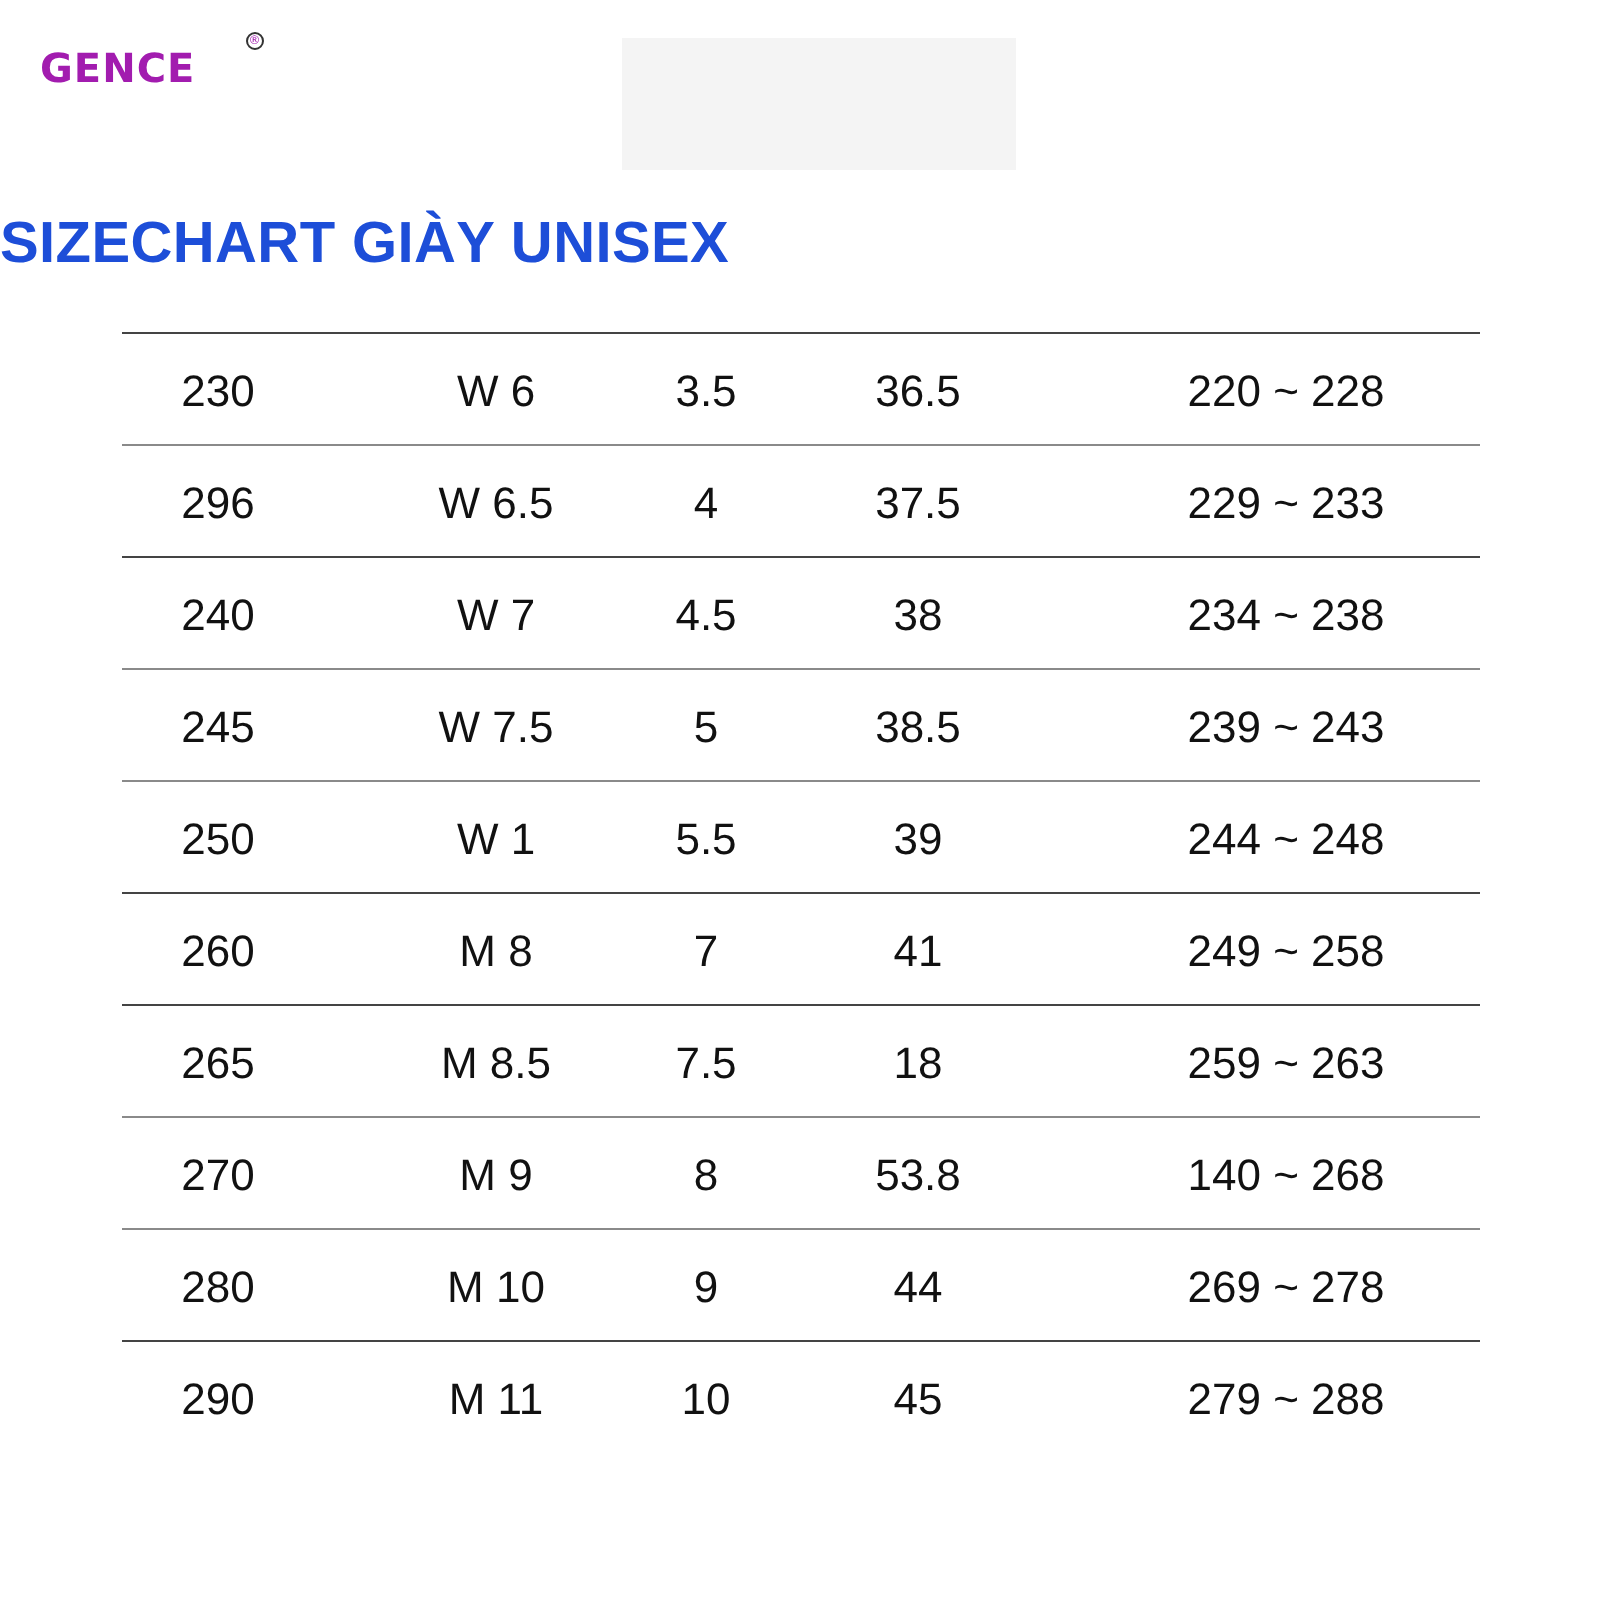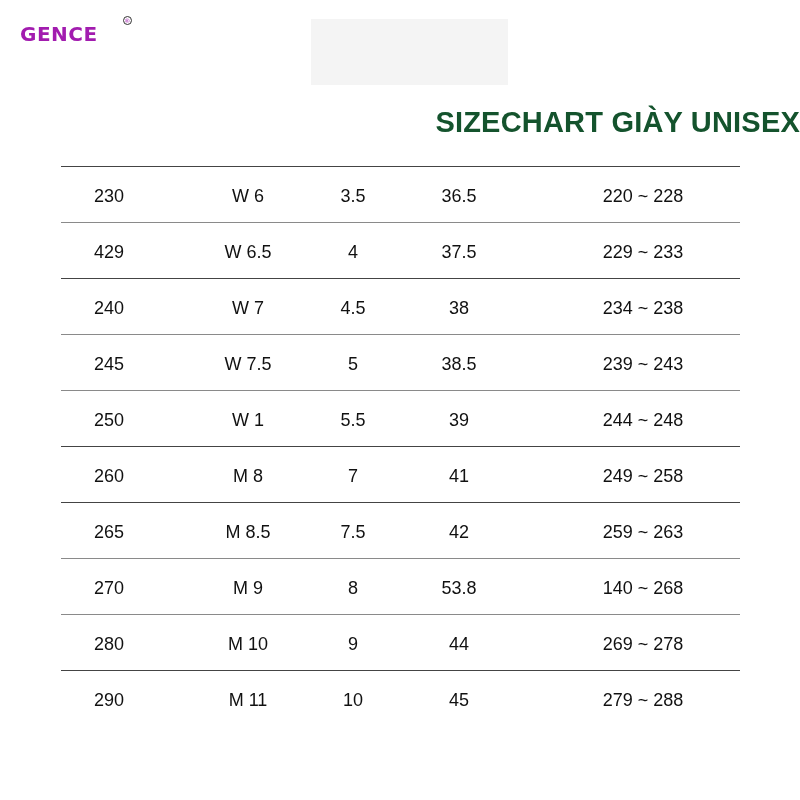--- a/index.html
+++ b/index.html
@@ -3,27 +3,27 @@
   <meta charset="utf-8">
   <style>
     html, body { margin: 0; padding: 0; background: #ffffff; }
     body { width: 800px; height: 800px; position: relative; overflow: hidden;
            font-family: "Liberation Sans", "DejaVu Sans", sans-serif; color: #111; }
     .logo { position: absolute; left: 20px; top: 22px; font-size: 20px; font-weight: bold;
             letter-spacing: 0.5px; color: #a21caf; font-family: "DejaVu Sans", sans-serif; }
     .logo .reg { position: absolute; left: 103px; top: -6px; font-size: 6px; font-weight: normal;
                  border: 1px solid #333; border-radius: 50%; width: 7px; height: 7px; line-height: 7px; text-align: center; }
     .placeholder-box { position: absolute; left: 311px; top: 19px; width: 197px; height: 66px; background: #f4f4f4; }
-    .title { position: absolute; left: 0; width: 800px; top: 106px; text-align: right;
-             font-size: 29px; font-weight: bold; color: #14532d; letter-spacing: 0.2px; }
+    .title { position: absolute; left: 0; width: 800px; top: 106px; text-align: left;
+             font-size: 29px; font-weight: bold; color: #1d4ed8; letter-spacing: 0.2px; }
     .table { position: absolute; left: 61px; top: 166px; width: 679px; }
     .row { position: relative; height: 56px; border-top: 1.5px solid #444; box-sizing: border-box; }
     .row.gray { border-top-color: #8a8a8a; }
     .row.last { border-bottom: none; }
-    .cell { position: absolute; top: 0; height: 56px; line-height: 58px; font-size: 18px; text-align: center; }
+    .cell { position: absolute; top: 0; height: 56px; line-height: 58px; font-size: 22px; text-align: center; }
     .header .cell { font-weight: bold; font-size: 18px; }
     .c0 { left: 0; width: 96px; }
     .c1 { left: 137px; width: 100px; }
     .c2 { left: 242px; width: 100px; }
     .c3 { left: 348px; width: 100px; }
     .c4 { left: 477px; width: 210px; }
     .header .c0 { left: -2px; width: 100px; text-align: left; }
     .header .c4 { left: 485px; width: 200px; text-align: left; }
   </style>
 </head>
@@ -41,21 +41,21 @@
 <div class="table">
 
   <div class="row">
     <div class="cell c0">230</div>
     <div class="cell c1">W 6</div>
     <div class="cell c2">3.5</div>
     <div class="cell c3">36.5</div>
     <div class="cell c4">220 ~ 228</div>
   </div>
   <div class="row gray">
-    <div class="cell c0">429</div>
+    <div class="cell c0">296</div>
     <div class="cell c1">W 6.5</div>
     <div class="cell c2">4</div>
     <div class="cell c3">37.5</div>
     <div class="cell c4">229 ~ 233</div>
   </div>
   <div class="row">
     <div class="cell c0">240</div>
     <div class="cell c1">W 7</div>
     <div class="cell c2">4.5</div>
     <div class="cell c3">38</div>
@@ -79,21 +79,21 @@
     <div class="cell c0">260</div>
     <div class="cell c1">M 8</div>
     <div class="cell c2">7</div>
     <div class="cell c3">41</div>
     <div class="cell c4">249 ~ 258</div>
   </div>
   <div class="row">
     <div class="cell c0">265</div>
     <div class="cell c1">M 8.5</div>
     <div class="cell c2">7.5</div>
-    <div class="cell c3">42</div>
+    <div class="cell c3">18</div>
     <div class="cell c4">259 ~ 263</div>
   </div>
   <div class="row gray">
     <div class="cell c0">270</div>
     <div class="cell c1">M 9</div>
     <div class="cell c2">8</div>
     <div class="cell c3">53.8</div>
     <div class="cell c4">140 ~ 268</div>
   </div>
   <div class="row gray">

